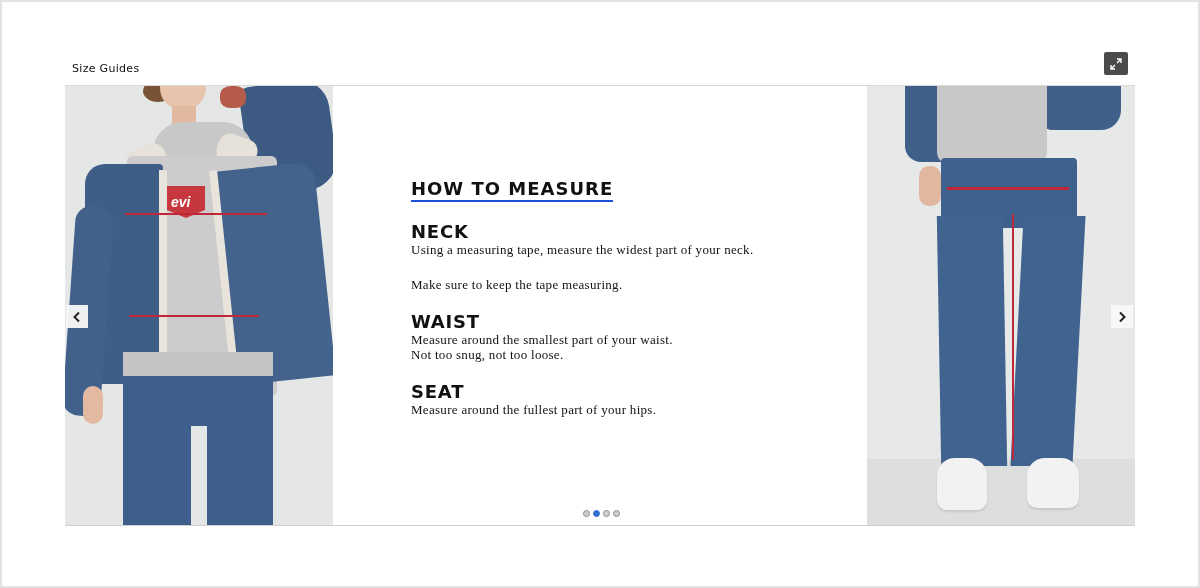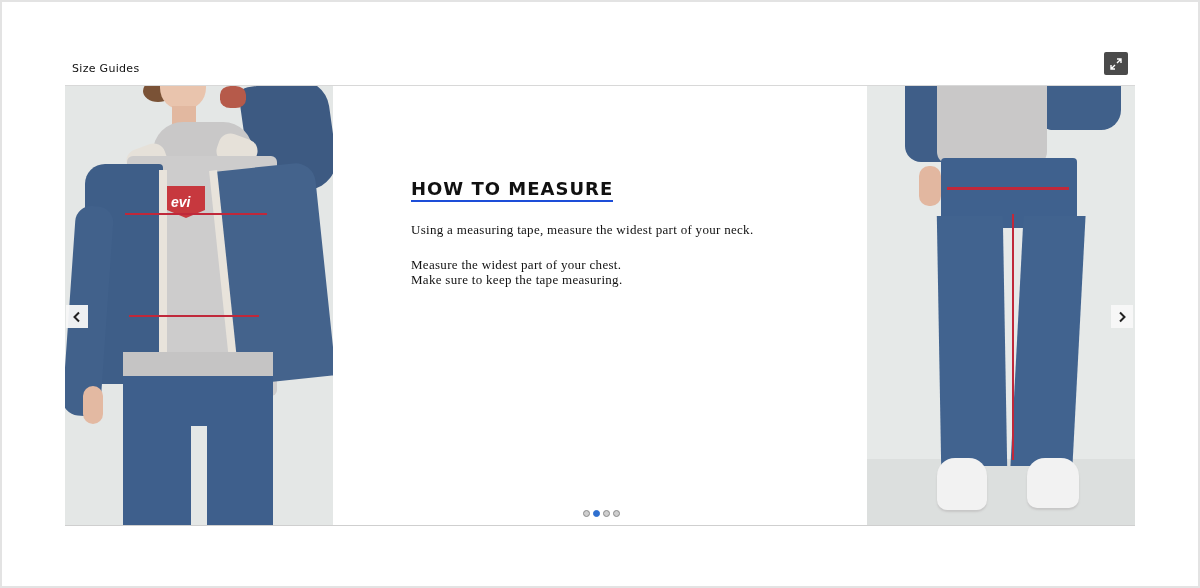--- a/index.html
+++ b/index.html
@@ -91,29 +91,38 @@
 
     <div class="red-line" style="left:60px;top:127px;width:142px;height:2px;"></div>
     <div class="red-line" style="left:64px;top:229px;width:130px;height:2px;"></div>
   </div>
 
   <div class="center-panel">
     <div class="content">
       <div class="how-title">HOW TO MEASURE</div>
 
       <div class="section">
+        <div class="sec-head">NECK</div>
         <div class="sec-line">Using a measuring tape, measure the widest part of your neck.</div>
       </div>
 
       <div class="section">
-        <div class="sec-line">Measure the widest part of your chest.</div>
         <div class="sec-line">Make sure to keep the tape measuring.</div>
       </div>
 
+      <div class="section">
+        <div class="sec-head">WAIST</div>
+        <div class="sec-line">Measure around the smallest part of your waist.</div>
+        <div class="sec-line">Not too snug, not too loose.</div>
+      </div>
 
+      <div class="section">
+        <div class="sec-head">SEAT</div>
+        <div class="sec-line">Measure around the fullest part of your hips.</div>
+      </div>
     </div>
 
     <div class="dots">
       <div class="dot"></div>
       <div class="dot active"></div>
       <div class="dot"></div>
       <div class="dot"></div>
     </div>
   </div>
 

